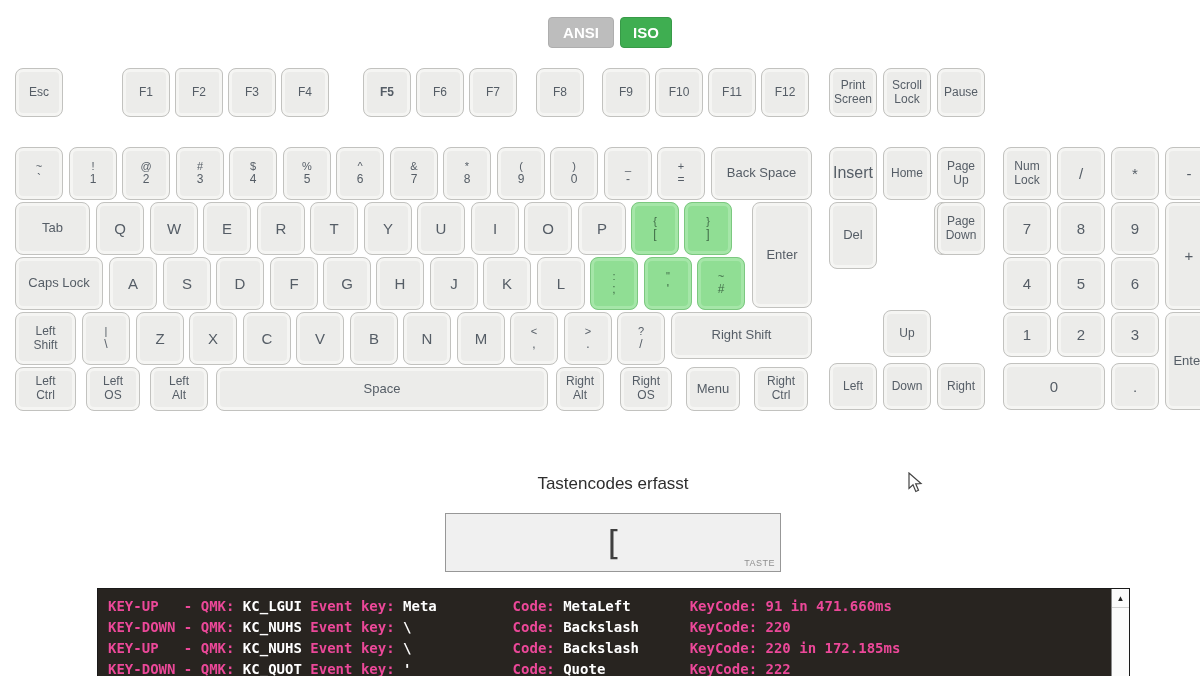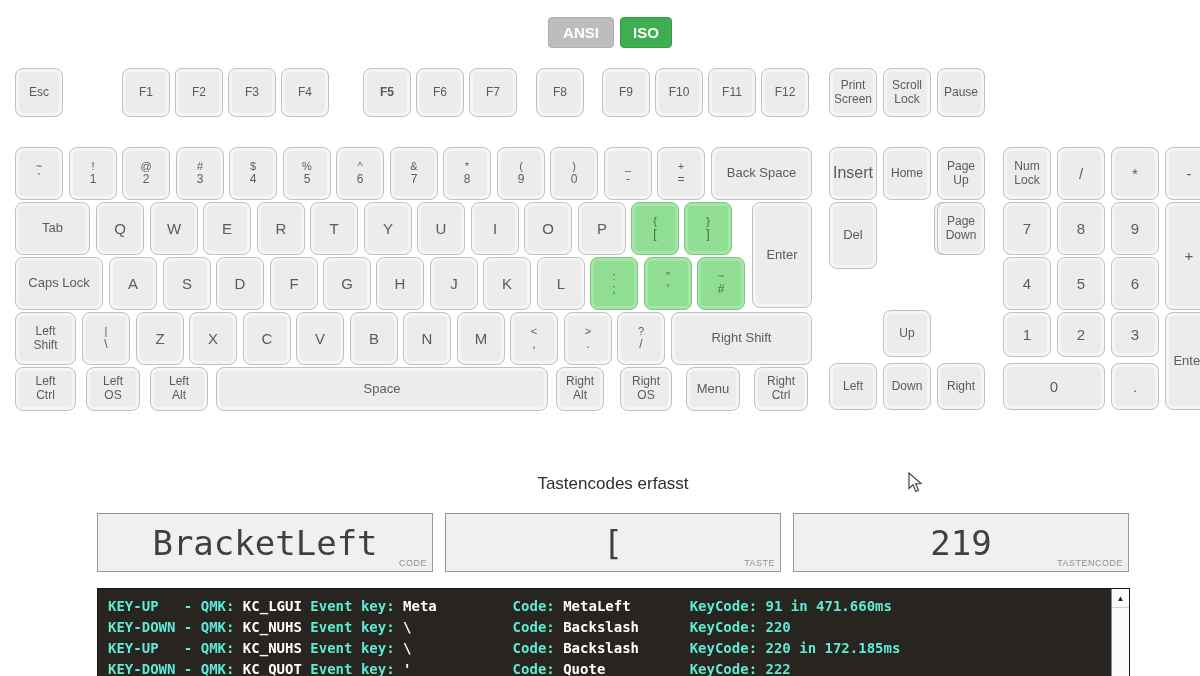--- a/index.html
+++ b/index.html
@@ -31,21 +31,21 @@
     font-family:"DejaVu Sans Mono",monospace;font-size:34px;color:#3f3f3f;}
   .cap-label{position:absolute;right:5px;bottom:3px;font-size:9px;color:#8f8f8f;letter-spacing:.5px;}
   #cap-code{left:97px;} #cap-taste{left:445px;} #cap-tastencode{left:793px;}
 
   
   #console-box{position:absolute;left:97px;top:588px;width:1033px;height:100px;
     background:#282420;border:1px solid #1a1a1a;box-sizing:border-box;}
   #console-log{position:absolute;left:0;top:0;right:18px;bottom:0;overflow:hidden;
     padding:7px 0 0 10px;font-family:"DejaVu Sans Mono",monospace;font-size:14px;font-weight:bold;}
   .cline{white-space:pre;height:21px;line-height:21px;}
-  .c-w{color:#5eead4;} .c-g{color:#ffffff;text-align:right;}
+  .c-w{color:#ec4899;} .c-g{color:#ffffff;text-align:right;}
   #console-scrollbar{position:absolute;right:0;top:0;bottom:0;width:18px;background:#fbfbfb;
     border-left:1px solid #8a8a8a;box-sizing:border-box;}
   #scroll-up{height:18px;display:flex;align-items:center;justify-content:center;
     font-size:8px;color:#222;border-bottom:1px solid #d0d0d0;}
 
   
   #cursor{position:absolute;left:908px;top:472px;width:16px;height:22px;pointer-events:none;}
 </style>
 </head>
 <body>
@@ -121,21 +121,21 @@
       <div class="key" style="left: 136px; top: 312px; width: 48px; height: 53px; font-size: 15px;">Z</div>
       <div class="key" style="left: 189px; top: 312px; width: 48px; height: 53px; font-size: 15px;">X</div>
       <div class="key" style="left: 243px; top: 312px; width: 48px; height: 53px; font-size: 15px;">C</div>
       <div class="key" style="left: 296px; top: 312px; width: 48px; height: 53px; font-size: 15px;">V</div>
       <div class="key" style="left: 350px; top: 312px; width: 48px; height: 53px; font-size: 15px;">B</div>
       <div class="key" style="left: 403px; top: 312px; width: 48px; height: 53px; font-size: 15px;">N</div>
       <div class="key" style="left: 457px; top: 312px; width: 48px; height: 53px; font-size: 15px;">M</div>
       <div class="key dual" style="left: 510px; top: 312px; width: 48px; height: 53px;"><span class="leg-top">&lt;</span><span class="leg-bot">,</span></div>
       <div class="key dual" style="left: 564px; top: 312px; width: 48px; height: 53px;"><span class="leg-top">&gt;</span><span class="leg-bot">.</span></div>
       <div class="key dual" style="left: 617px; top: 312px; width: 48px; height: 53px;"><span class="leg-top">?</span><span class="leg-bot">/</span></div>
-      <div class="key" style="left: 671px; top: 312px; width: 141px; height: 53px; font-size: 13px;">Right Shift</div>
+      <div class="key" style="left: 671px; top: 312px; width: 141px; height: 47px; font-size: 13px;">Right Shift</div>
       <div class="key" style="left: 15px; top: 367px; width: 61px; height: 44px; font-size: 12px;">Left
 Ctrl</div>
       <div class="key" style="left: 86px; top: 367px; width: 54px; height: 44px; font-size: 12px;">Left
 OS</div>
       <div class="key" style="left: 150px; top: 367px; width: 58px; height: 44px; font-size: 12px;">Left
 Alt</div>
       <div class="key" style="left: 216px; top: 367px; width: 332px; height: 44px; font-size: 13px;">Space</div>
       <div class="key" style="left: 556px; top: 367px; width: 48px; height: 44px; font-size: 12px;">Right
 Alt</div>
       <div class="key" style="left: 620px; top: 367px; width: 52px; height: 44px; font-size: 12px;">Right
@@ -170,31 +170,23 @@
       <div class="key" style="left: 1003px; top: 312px; width: 48px; height: 45px; font-size: 15px;">1</div>
       <div class="key" style="left: 1057px; top: 312px; width: 48px; height: 45px; font-size: 15px;">2</div>
       <div class="key" style="left: 1111px; top: 312px; width: 48px; height: 45px; font-size: 15px;">3</div>
       <div class="key" style="left: 1165px; top: 312px; width: 48px; height: 98px; font-size: 13px;">Enter</div>
       <div class="key" style="left: 1003px; top: 363px; width: 102px; height: 47px; font-size: 15px;">0</div>
       <div class="key" style="left: 1111px; top: 363px; width: 48px; height: 47px; font-size: 15px;">.</div>
     </div>
 
   <div id="capture-heading">Tastencodes erfasst</div>
 
-  <div class="cap-box" id="cap-code">
-    <div class="cap-value">BracketLeft</div>
-    <div class="cap-label">CODE</div>
-  </div>
   <div class="cap-box" id="cap-taste">
     <div class="cap-value">[</div>
     <div class="cap-label">TASTE</div>
-  </div>
-  <div class="cap-box" id="cap-tastencode">
-    <div class="cap-value">219</div>
-    <div class="cap-label">TASTENCODE</div>
   </div>
 
   <div id="console-box">
     <div id="console-log">
         <div class="cline"><span class="c-w">KEY-UP   - QMK: </span><span class="c-g">KC_LGUI</span><span class="c-w"> Event key: </span><span class="c-g">Meta         </span><span class="c-w">Code: </span><span class="c-g">MetaLeft       </span><span class="c-w">KeyCode: 91 in 471.660ms</span></div>
         <div class="cline"><span class="c-w">KEY-DOWN - QMK: </span><span class="c-g">KC_NUHS</span><span class="c-w"> Event key: </span><span class="c-g">\            </span><span class="c-w">Code: </span><span class="c-g">Backslash      </span><span class="c-w">KeyCode: 220</span></div>
         <div class="cline"><span class="c-w">KEY-UP   - QMK: </span><span class="c-g">KC_NUHS</span><span class="c-w"> Event key: </span><span class="c-g">\            </span><span class="c-w">Code: </span><span class="c-g">Backslash      </span><span class="c-w">KeyCode: 220 in 172.185ms</span></div>
         <div class="cline"><span class="c-w">KEY-DOWN - QMK: </span><span class="c-g">KC_QUOT</span><span class="c-w"> Event key: </span><span class="c-g">'            </span><span class="c-w">Code: </span><span class="c-g">Quote          </span><span class="c-w">KeyCode: 222</span></div>
       </div>
     <div id="console-scrollbar">

